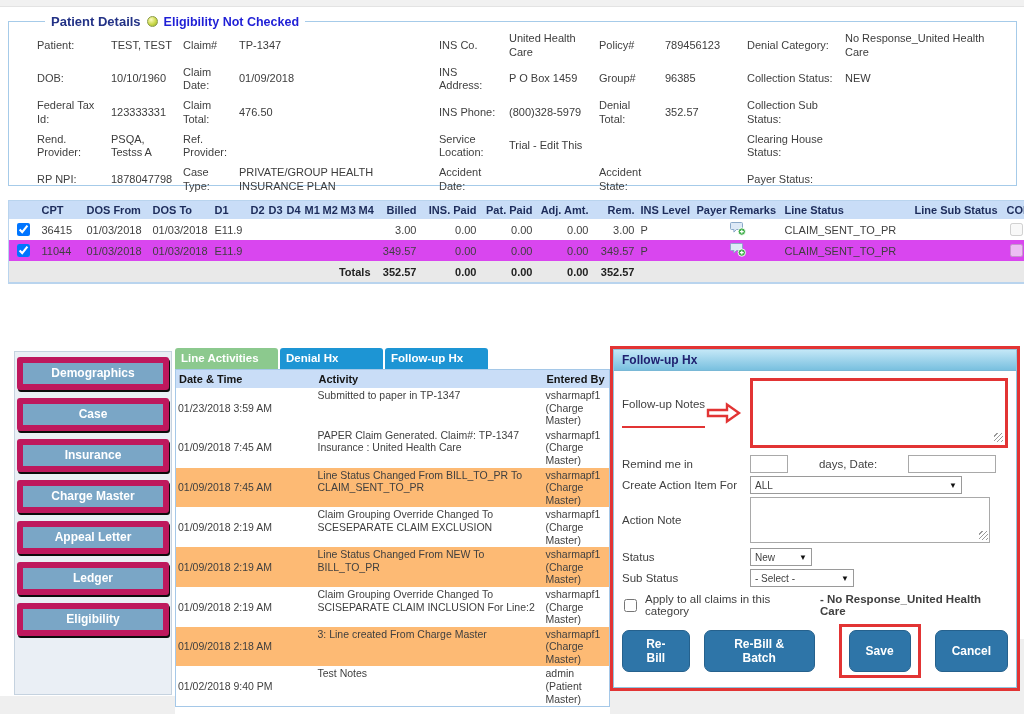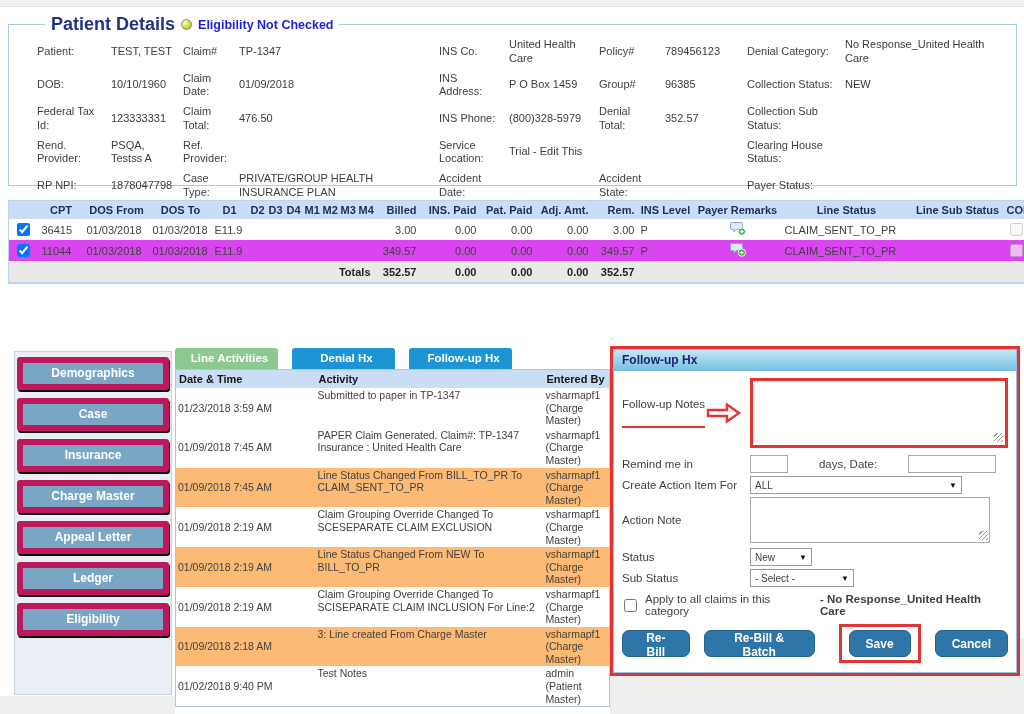--- a/index.html
+++ b/index.html
@@ -4,55 +4,55 @@
 <style>
   html,body{margin:0;padding:0;background:#fff;}
   .page{position:relative;width:1024px;height:714px;overflow:hidden;background:#fff;
         font-family:"Liberation Sans",sans-serif;font-size:11px;color:#3f3f3f;}
   .topstrip{height:6px;background:#f1f1f1;border-bottom:1px solid #e3e3e3;}
 
   
   fieldset.pd{margin:7px 7px 0 8px;border:1px solid #a6cbe9;min-width:0;box-sizing:border-box;
               height:172px;padding:0 0 6px 26px;}
   fieldset.pd legend{margin-left:10px;padding:0 6px;display:flex;align-items:center;gap:6px;}
-  .pd-title{color:#233286;font-weight:bold;font-size:18px;}
+  .pd-title{color:#233286;font-weight:bold;font-size:13px;}
   .elig{color:#1f1fd6;font-weight:bold;font-size:12.5px;}
   .led{width:11px;height:11px;border-radius:50%;
        background:radial-gradient(circle at 35% 30%, #fdfbc0, #cbd94a 55%, #93ad2d);
        border:1px solid #8a9b47;box-sizing:border-box;}
   table.details{border-collapse:collapse;table-layout:fixed;}
   table.details td{padding:3px 4px 3px 2px;vertical-align:middle;line-height:1.25;}
   table.details td.dl{color:#3f3f3f;}
   table.details td.dv{color:#3c3c3c;}
 
   
   table.claims{border-collapse:collapse;table-layout:fixed;width:1009px;margin:14px 0 0 8px;
                border:1px solid #b9d4ee;border-bottom:2px solid #b9d4ee;}
-  table.claims th{background:#c9ddf7;color:#1c2b5a;font-weight:bold;text-align:center;
+  table.claims th{background:#c9ddf7;color:#1c2b5a;font-weight:bold;text-align:left;
                   padding:3px 3px;white-space:nowrap;overflow:hidden;}
   table.claims td{padding:2px 3px;white-space:nowrap;overflow:hidden;height:17px;}
   table.claims .num{text-align:right;}
   table.claims .ctr{text-align:center;}
   table.claims tr.alt td{background:#d946ef;}
   table.claims tr.totals td{background:#e9e9e9;font-weight:bold;color:#222;}
   table.claims input[type=checkbox]{width:13px;height:13px;margin:0;vertical-align:middle;}
 
   
   .sidebar{position:absolute;left:14px;top:351px;width:158px;height:344px;background:#eaeff5;
            border:1px solid #c5d2df;box-sizing:border-box;padding-top:5px;}
   .sbtn{display:block;width:140px;height:21px;margin:0 auto 8px;background:#7aa6c6;
         border:6px solid #be185d;border-radius:3px;box-shadow:1px 2px 0 #0c0c0c;
         color:#fff;font-weight:bold;font-size:12px;line-height:21px;text-align:center;cursor:pointer;}
 
   
   .acts{position:absolute;left:175px;top:348px;width:434px;}
   .tabs{display:flex;height:21px;}
-  .tab{width:103px;margin-right:14px;border-radius:3px 3px 0 0;color:#fff;font-weight:bold;
+  .tab{width:103px;margin-right:2px;border-radius:3px 3px 0 0;color:#fff;font-weight:bold;
        font-size:11.5px;line-height:21px;padding-left:6px;box-sizing:border-box;
-       background:#1d95d4;cursor:pointer;white-space:nowrap;overflow:hidden;text-align:center;}
+       background:#1d95d4;cursor:pointer;white-space:nowrap;overflow:hidden;}
   .tab.active{background:#8cc98e;}
   table.atable{border-collapse:collapse;table-layout:fixed;width:434px;border:1px solid #a5c8e8;}
   table.atable th{background:#c9ddf7;color:#141414;text-align:left;font-size:11px;padding:3px 3px;}
   table.atable td{padding:1px 2px;font-size:10.5px;line-height:1.2;vertical-align:top;color:#3f3f3f;}
   table.atable td.adt{vertical-align:middle;white-space:nowrap;}
   table.atable tr.shade td{background:#fdba74;}
 
   
   .fup-annot{position:absolute;left:610px;top:346px;width:410px;border:3px solid #e23434;
              background:#fff;box-sizing:border-box;}
@@ -78,21 +78,21 @@
   .tin{height:18px;border:1px solid #a9a9a9;box-sizing:border-box;font-size:11px;padding:0 2px;}
   .w38{width:38px;} .w88{width:88px;}
   .daysdate{width:120px;text-align:center;font-size:11.5px;}
   .sel{display:inline-flex;justify-content:space-between;align-items:center;border:1px solid #9a9a9a;
        background:#fff;height:18px;padding:0 4px;font-size:10px;box-sizing:border-box;cursor:pointer;}
   .caret{font-size:8px;color:#111;margin-left:6px;}
   .w204{width:212px;} .w62{width:62px;} .w104{width:104px;}
   .applyrow{margin:6px 0 7px 0;font-size:11.5px;display:flex;align-items:center;}
   .applyrow input{width:13px;height:13px;margin:0 8px 0 2px;}
   .btnrow{display:flex;align-items:center;gap:14px;}
-  .abtn{height:27px;border-radius:7px;background:#2e75a8;color:#fff;font-weight:bold;font-size:12px;
+  .abtn{height:42px;border-radius:7px;background:#2e75a8;color:#fff;font-weight:bold;font-size:12px;
         border:1px solid #25618d;padding:0 16px;cursor:pointer;
         font-family:"Liberation Sans",sans-serif;}
   .save-annot{border:3px solid #e23434;padding:3px 7px;display:inline-block;margin-left:10px;}
 
   .gray-r{position:absolute;left:610px;top:639px;width:414px;height:75px;background:#efefef;}
   .gray-l{position:absolute;left:0px;top:696px;width:175px;height:18px;background:#efefef;}
 </style>
 </head>
 <body>
 

